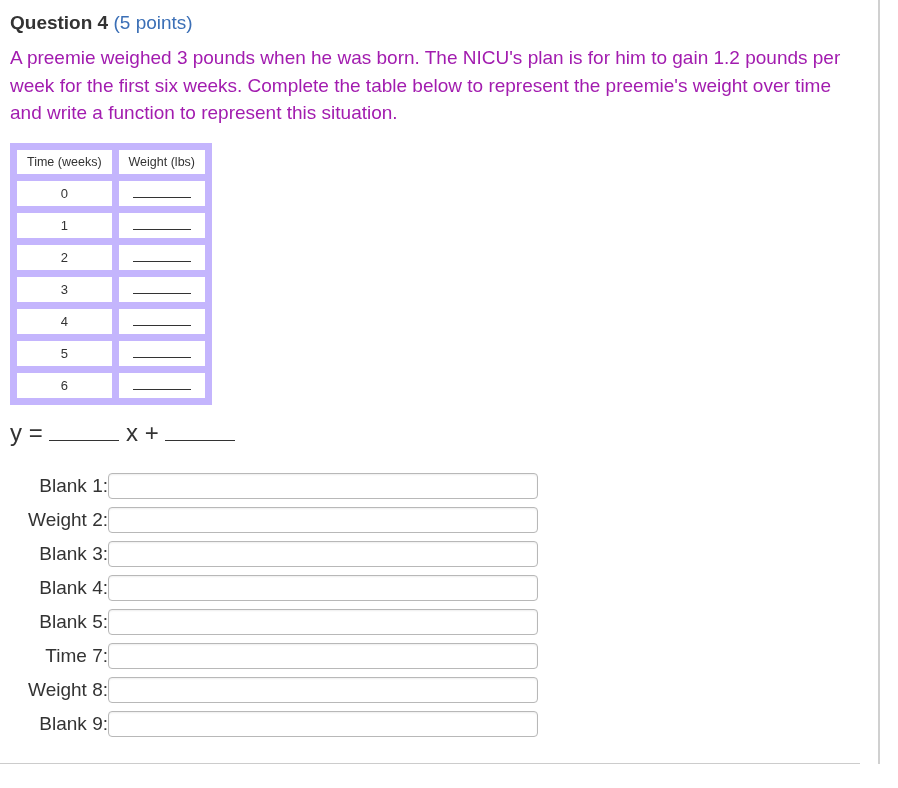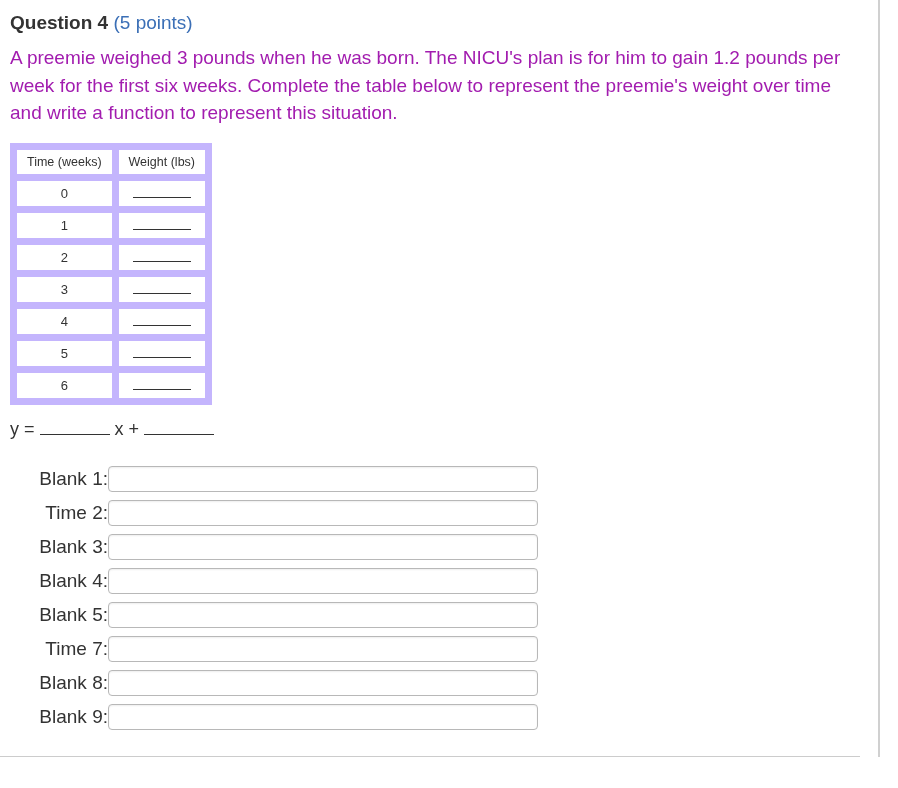--- a/index.html
+++ b/index.html
@@ -52,21 +52,21 @@
     font-size: 12.5px;
   }
   .blank-line {
     display: inline-block;
     border-bottom: 1.5px solid #333;
     width: 58px;
     height: 12px;
     vertical-align: baseline;
   }
   .equation {
-    font-size: 18px;
+    font-size: 24px;
     margin: 8px 0 26px 0;
   }
   .equation .blank-line { width: 70px; }
   .blanks {
     margin-left: 16px;
   }
   .blank-row {
     display: flex;
     align-items: center;
     margin-bottom: 8px;
@@ -147,41 +147,41 @@
     <span>x +</span>
     <span class="blank-line"></span>
   </div>
 
   <div class="blanks">
     <div class="blank-row">
       <span class="blank-label">Blank 1:</span>
       <input class="blank-input" type="text" style="">
     </div>
     <div class="blank-row">
-      <span class="blank-label">Time 2:</span>
+      <span class="blank-label">Weight 2:</span>
       <input class="blank-input" type="text" style="">
     </div>
     <div class="blank-row">
       <span class="blank-label">Blank 3:</span>
       <input class="blank-input" type="text" style="">
     </div>
     <div class="blank-row">
       <span class="blank-label">Blank 4:</span>
       <input class="blank-input" type="text" style="">
     </div>
     <div class="blank-row">
       <span class="blank-label">Blank 5:</span>
       <input class="blank-input" type="text" style="">
     </div>
     <div class="blank-row">
       <span class="blank-label">Time 7:</span>
       <input class="blank-input" type="text" style="">
     </div>
     <div class="blank-row">
-      <span class="blank-label">Blank 8:</span>
+      <span class="blank-label">Weight 8:</span>
       <input class="blank-input" type="text" style="">
     </div>
     <div class="blank-row">
       <span class="blank-label">Blank 9:</span>
       <input class="blank-input" type="text" style="">
     </div>
   </div>
 
 </div>
 </div>

